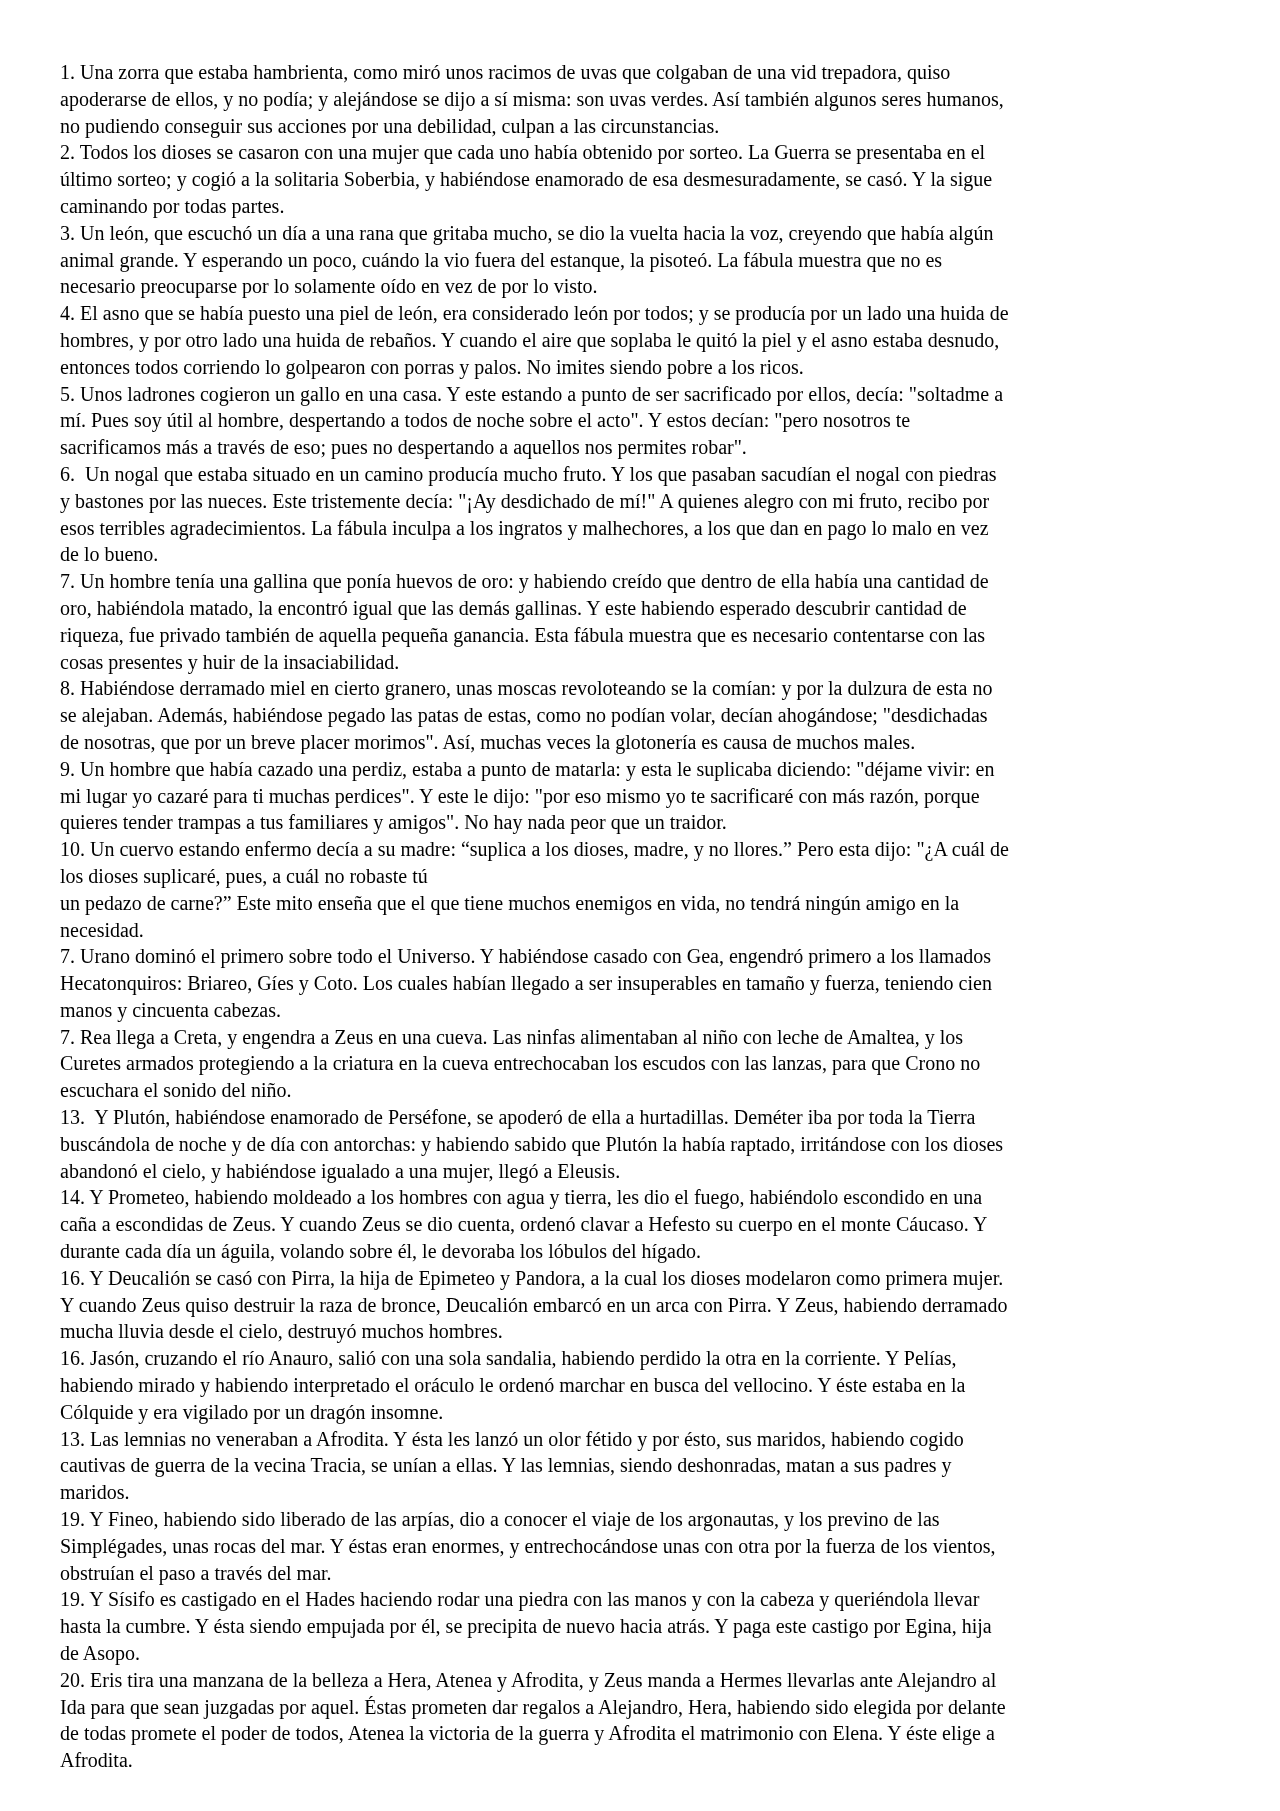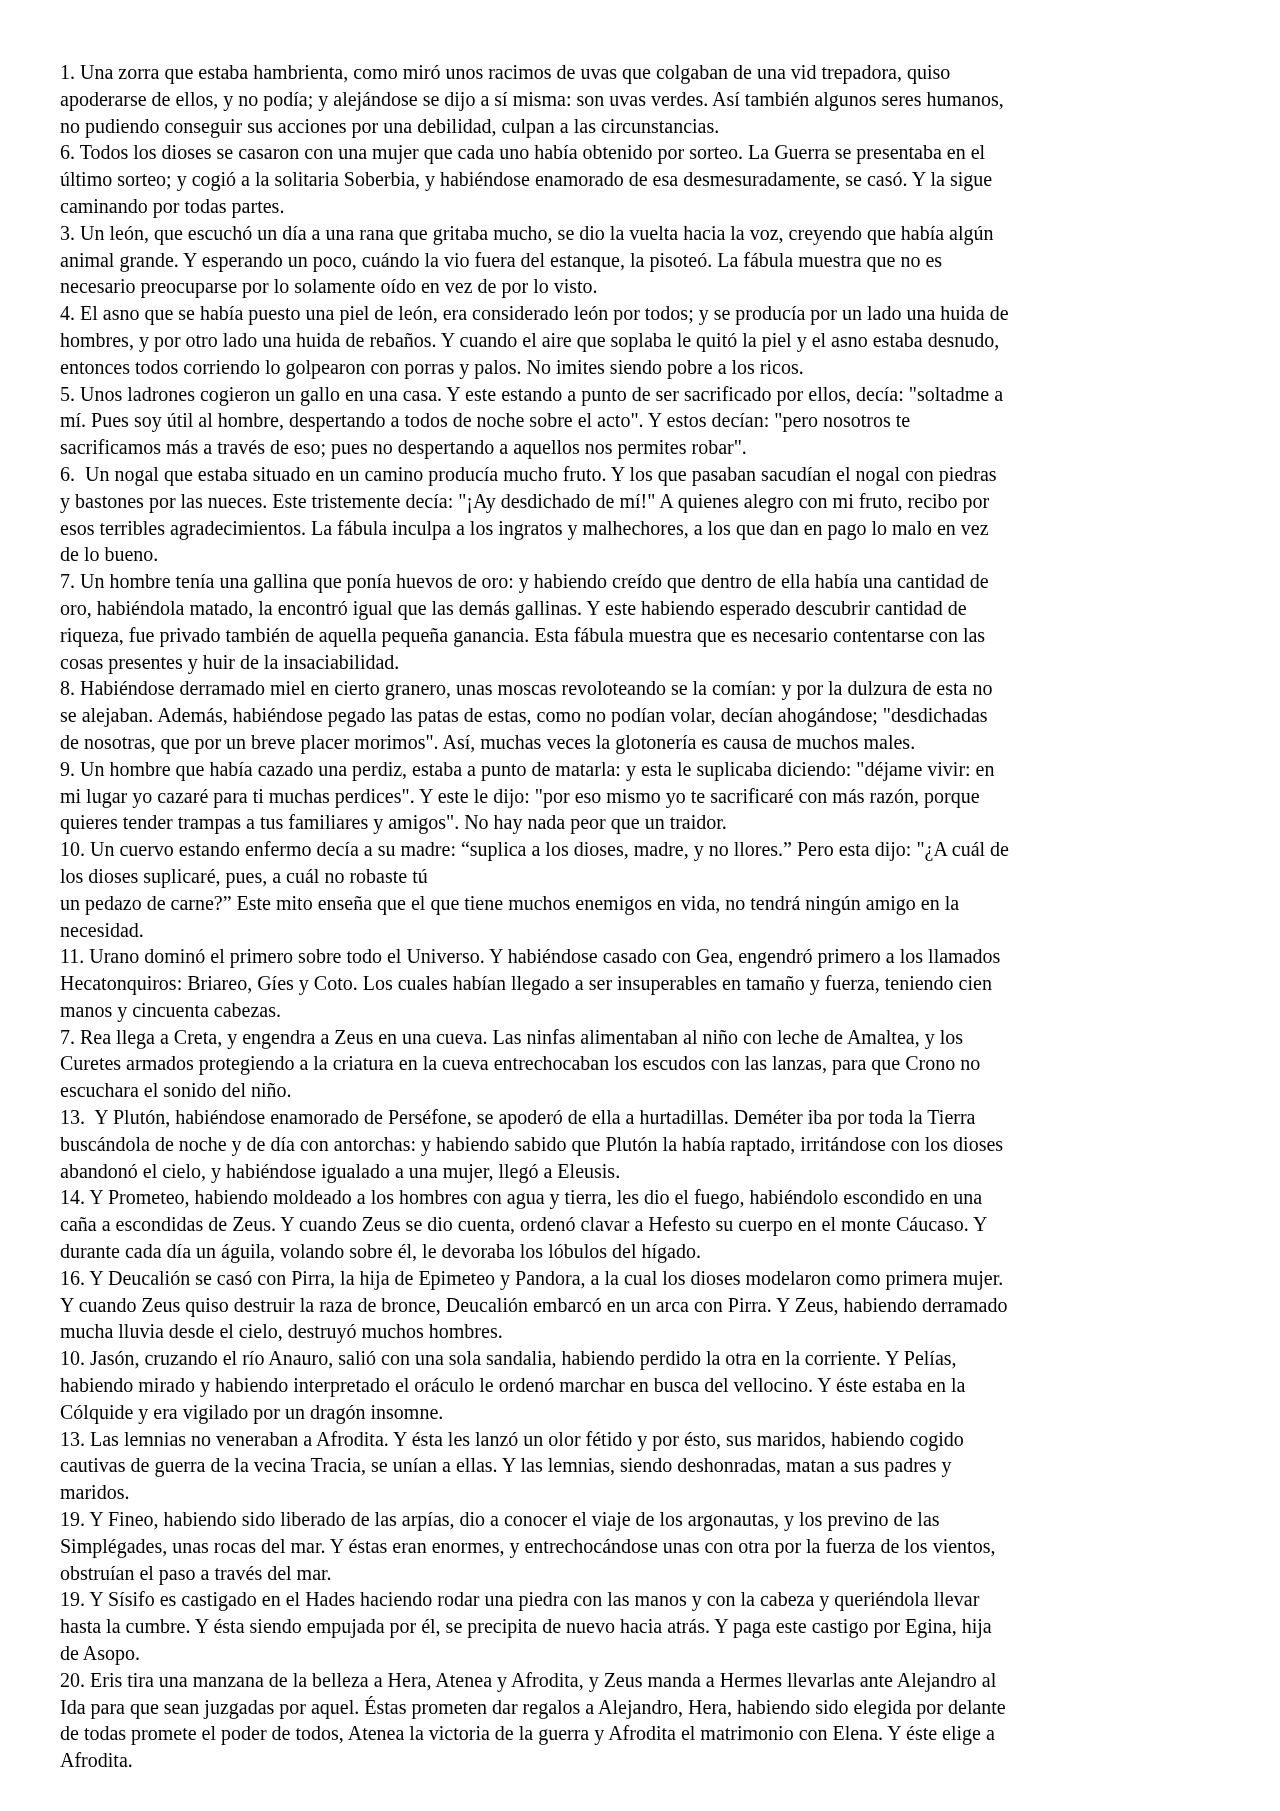--- a/index.html
+++ b/index.html
@@ -30,34 +30,34 @@
     word-wrap: break-word;
   }
 </style>
 </head>
 <body>
 
 <div class="page">
   <div class="doc-text">
 
   <p>1. Una zorra que estaba hambrienta, como miró unos racimos de uvas que colgaban de una vid trepadora, quiso apoderarse de ellos, y no podía; y alejándose se dijo a sí misma: son uvas verdes. Así también algunos seres humanos, no pudiendo conseguir sus acciones por una debilidad, culpan a las circunstancias.</p>
-      <p>6. Todos los dioses se casaron con una mujer que cada uno había obtenido por sorteo. La Guerra se presentaba en el último sorteo; y cogió a la solitaria Soberbia, y habiéndose enamorado de esa desmesuradamente, se casó. Y la sigue caminando por todas partes.</p>
+      <p>2. Todos los dioses se casaron con una mujer que cada uno había obtenido por sorteo. La Guerra se presentaba en el último sorteo; y cogió a la solitaria Soberbia, y habiéndose enamorado de esa desmesuradamente, se casó. Y la sigue caminando por todas partes.</p>
       <p>3. Un león, que escuchó un día a una rana que gritaba mucho, se dio la vuelta hacia la voz, creyendo que había algún animal grande. Y esperando un poco, cuándo la vio fuera del estanque, la pisoteó. La fábula muestra que no es necesario preocuparse por lo solamente oído en vez de por lo visto.</p>
       <p>4. El asno que se había puesto una piel de león, era considerado león por todos; y se producía por un lado una huida de hombres, y por otro lado una huida de rebaños. Y cuando el aire que soplaba le quitó la piel y el asno estaba desnudo, entonces todos corriendo lo golpearon con porras y palos. No imites siendo pobre a los ricos.</p>
       <p>5. Unos ladrones cogieron un gallo en una casa. Y este estando a punto de ser sacrificado por ellos, decía: "soltadme a mí. Pues soy útil al hombre, despertando a todos de noche sobre el acto". Y estos decían: "pero nosotros te sacrificamos más a través de eso; pues no despertando a aquellos nos permites robar".</p>
       <p>6.  Un nogal que estaba situado en un camino producía mucho fruto. Y los que pasaban sacudían el nogal con piedras y bastones por las nueces. Este tristemente decía: "¡Ay desdichado de mí!" A quienes alegro con mi fruto, recibo por esos terribles agradecimientos. La fábula inculpa a los ingratos y malhechores, a los que dan en pago lo malo en vez de lo bueno.</p>
       <p>7. Un hombre tenía una gallina que ponía huevos de oro: y habiendo creído que dentro de ella había una cantidad de oro, habiéndola matado, la encontró igual que las demás gallinas. Y este habiendo esperado descubrir cantidad de riqueza, fue privado también de aquella pequeña ganancia. Esta fábula muestra que es necesario contentarse con las cosas presentes y huir de la insaciabilidad.</p>
       <p>8. Habiéndose derramado miel en cierto granero, unas moscas revoloteando se la comían: y por la dulzura de esta no se alejaban. Además, habiéndose pegado las patas de estas, como no podían volar, decían ahogándose; "desdichadas de nosotras, que por un breve placer morimos". Así, muchas veces la glotonería es causa de muchos males.</p>
       <p>9. Un hombre que había cazado una perdiz, estaba a punto de matarla: y esta le suplicaba diciendo: "déjame vivir: en mi lugar yo cazaré para ti muchas perdices". Y este le dijo: "por eso mismo yo te sacrificaré con más razón, porque quieres tender trampas a tus familiares y amigos". No hay nada peor que un traidor.</p>
       <p>10. Un cuervo estando enfermo decía a su madre: “suplica a los dioses, madre, y no llores.” Pero esta dijo: "¿A cuál de los dioses suplicaré, pues, a cuál no robaste tú
 un pedazo de carne?” Este mito enseña que el que tiene muchos enemigos en vida, no tendrá ningún amigo en la necesidad.</p>
-      <p>11. Urano dominó el primero sobre todo el Universo. Y habiéndose casado con Gea, engendró primero a los llamados Hecatonquiros: Briareo, Gíes y Coto. Los cuales habían llegado a ser insuperables en tamaño y fuerza, teniendo cien manos y cincuenta cabezas.</p>
+      <p>7. Urano dominó el primero sobre todo el Universo. Y habiéndose casado con Gea, engendró primero a los llamados Hecatonquiros: Briareo, Gíes y Coto. Los cuales habían llegado a ser insuperables en tamaño y fuerza, teniendo cien manos y cincuenta cabezas.</p>
       <p>7. Rea llega a Creta, y engendra a Zeus en una cueva. Las ninfas alimentaban al niño con leche de Amaltea, y los Curetes armados protegiendo a la criatura en la cueva entrechocaban los escudos con las lanzas, para que Crono no escuchara el sonido del niño.</p>
       <p>13.  Y Plutón, habiéndose enamorado de Perséfone, se apoderó de ella a hurtadillas. Deméter iba por toda la Tierra buscándola de noche y de día con antorchas: y habiendo sabido que Plutón la había raptado, irritándose con los dioses abandonó el cielo, y habiéndose igualado a una mujer, llegó a Eleusis.</p>
       <p>14. Y Prometeo, habiendo moldeado a los hombres con agua y tierra, les dio el fuego, habiéndolo escondido en una caña a escondidas de Zeus. Y cuando Zeus se dio cuenta, ordenó clavar a Hefesto su cuerpo en el monte Cáucaso. Y durante cada día un águila, volando sobre él, le devoraba los lóbulos del hígado.</p>
       <p>16. Y Deucalión se casó con Pirra, la hija de Epimeteo y Pandora, a la cual los dioses modelaron como primera mujer. Y cuando Zeus quiso destruir la raza de bronce, Deucalión embarcó en un arca con Pirra. Y Zeus, habiendo derramado mucha lluvia desde el cielo, destruyó muchos hombres.</p>
-      <p>10. Jasón, cruzando el río Anauro, salió con una sola sandalia, habiendo perdido la otra en la corriente. Y Pelías, habiendo mirado y habiendo interpretado el oráculo le ordenó marchar en busca del vellocino. Y éste estaba en la Cólquide y era vigilado por un dragón insomne.</p>
+      <p>16. Jasón, cruzando el río Anauro, salió con una sola sandalia, habiendo perdido la otra en la corriente. Y Pelías, habiendo mirado y habiendo interpretado el oráculo le ordenó marchar en busca del vellocino. Y éste estaba en la Cólquide y era vigilado por un dragón insomne.</p>
       <p>13. Las lemnias no veneraban a Afrodita. Y ésta les lanzó un olor fétido y por ésto, sus maridos, habiendo cogido cautivas de guerra de la vecina Tracia, se unían a ellas. Y las lemnias, siendo deshonradas, matan a sus padres y maridos.</p>
       <p>19. Y Fineo, habiendo sido liberado de las arpías, dio a conocer el viaje de los argonautas, y los previno de las Simplégades, unas rocas del mar. Y éstas eran enormes, y entrechocándose unas con otra por la fuerza de los vientos, obstruían el paso a través del mar.</p>
       <p>19. Y Sísifo es castigado en el Hades haciendo rodar una piedra con las manos y con la cabeza y queriéndola llevar hasta la cumbre. Y ésta siendo empujada por él, se precipita de nuevo hacia atrás. Y paga este castigo por Egina, hija de Asopo.</p>
       <p>20. Eris tira una manzana de la belleza a Hera, Atenea y Afrodita, y Zeus manda a Hermes llevarlas ante Alejandro al Ida para que sean juzgadas por aquel. Éstas prometen dar regalos a Alejandro, Hera, habiendo sido elegida por delante de todas promete el poder de todos, Atenea la victoria de la guerra y Afrodita el matrimonio con Elena. Y éste elige a Afrodita.</p>
     </div>
 </div>
 
 </body></html>

